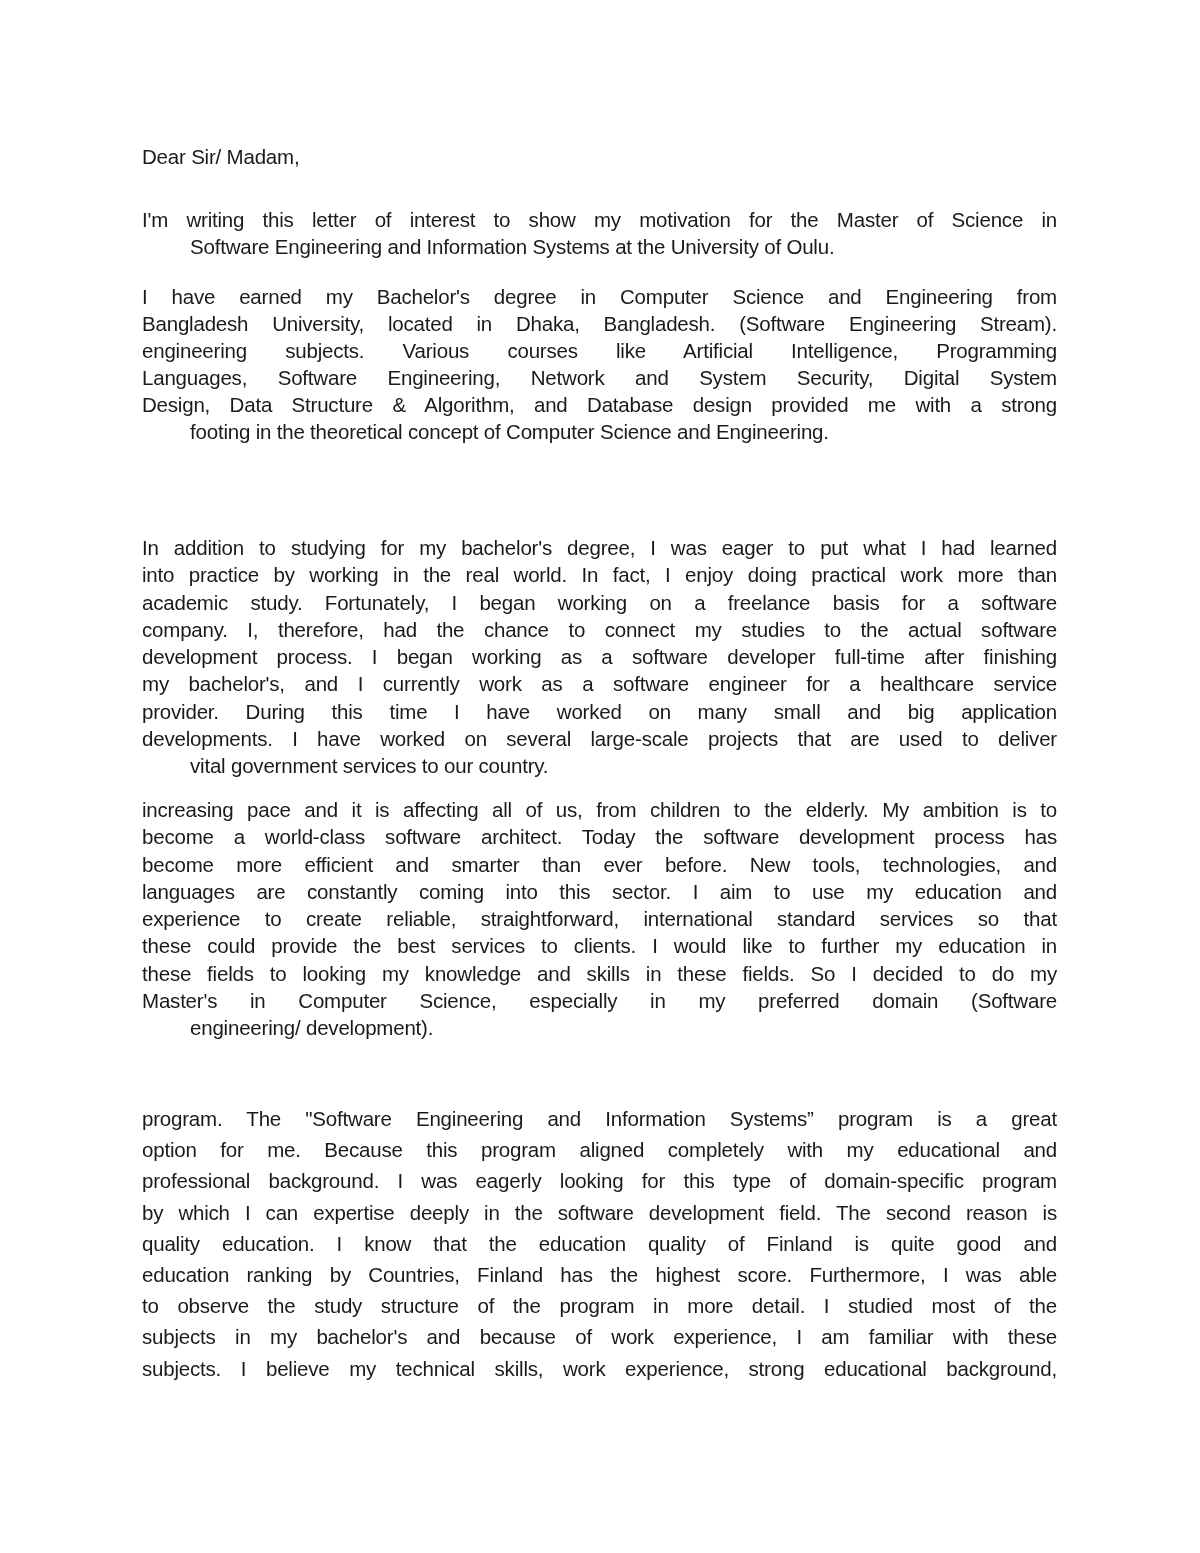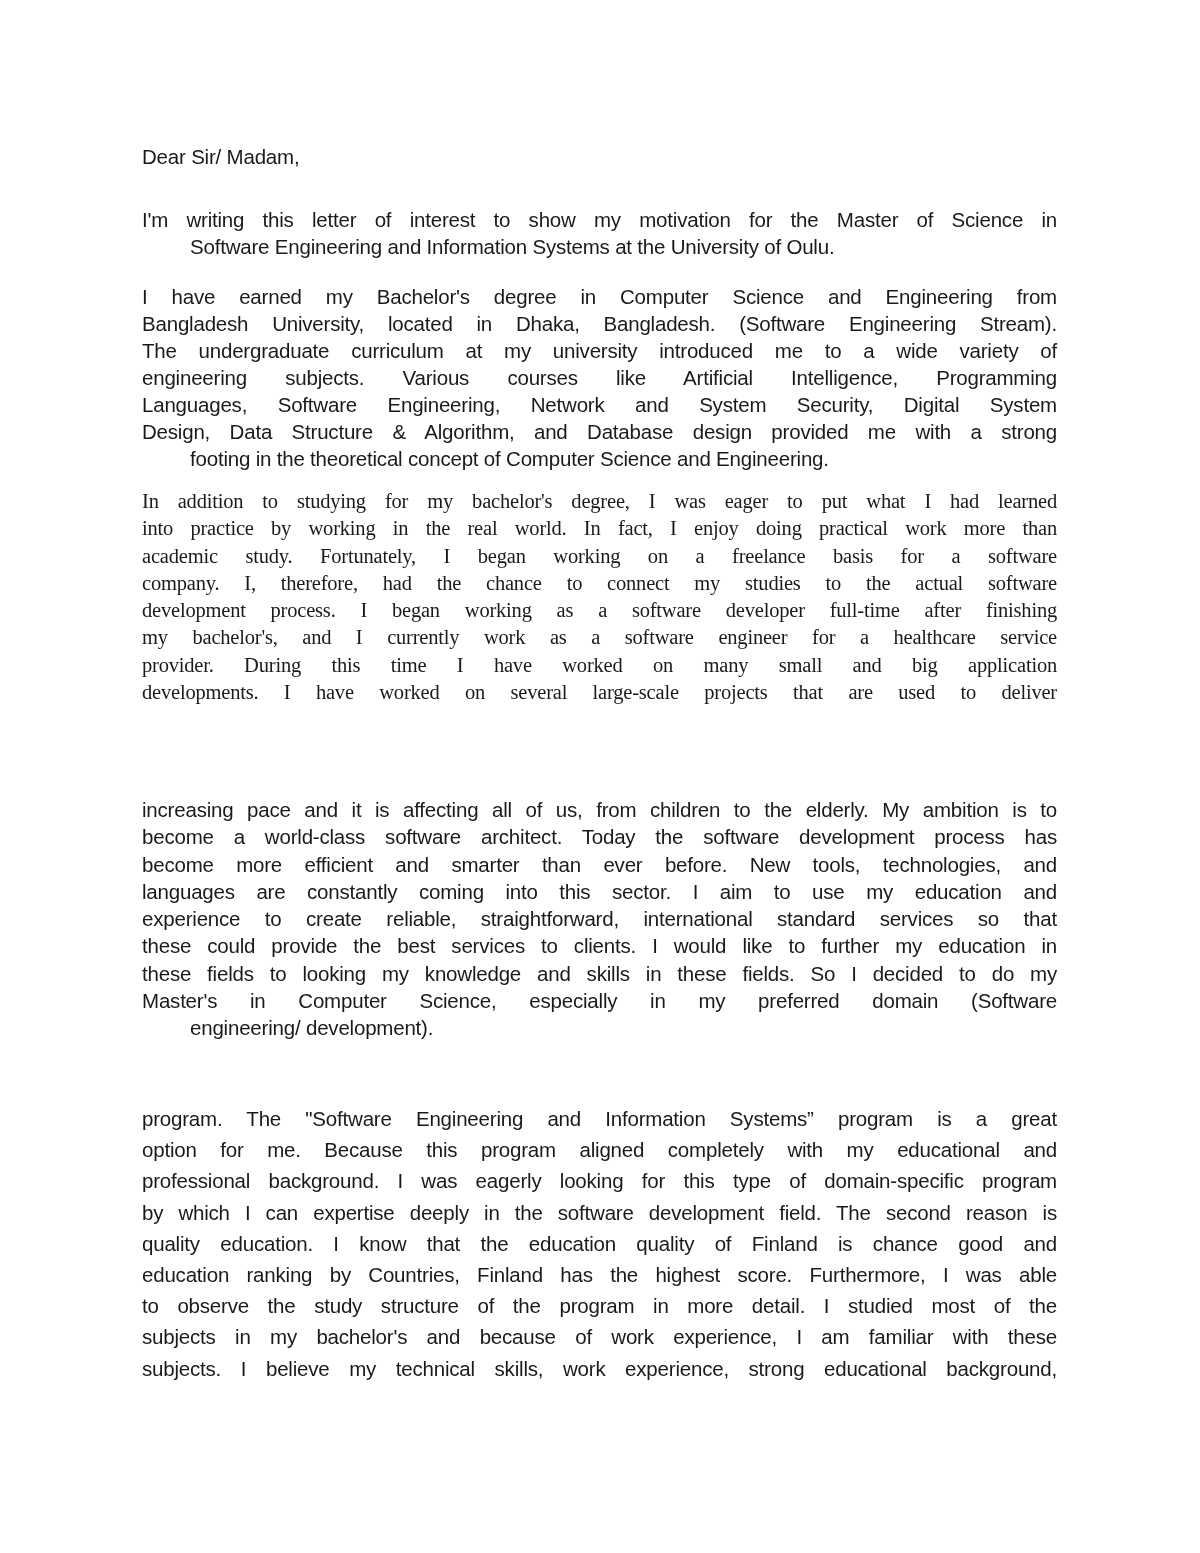--- a/index.html
+++ b/index.html
@@ -9,74 +9,74 @@
   }
   .text {
     position: absolute; left: 142px; width: 915px;
     font-family: "Liberation Sans", sans-serif;
     font-size: 20.5px; color: #1a1a1a;
     text-align: justify; letter-spacing: -0.2px;
   }
   .salutation { top: 143px; line-height: 27px; }
   .p1 { top: 206px; line-height: 27px; }
   .p2 { top: 283px; line-height: 27px; }
-  .p3 { top: 488px; line-height: 27.3px; font-family: Liberation Serif, serif; }
+  .p3 { top: 534px; line-height: 27.3px; }
   .p4 { top: 796px; line-height: 27.3px; }
   .p5 { top: 1103px; line-height: 31.2px; }
   .line { display: block; text-align: justify; text-align-last: justify; white-space: nowrap; }
   .line.last { text-align-last: left; margin-left: 48px; }
 </style>
 </head>
 <body>
 
 <div class="page">
   <div class="text salutation">Dear Sir/ Madam,</div>
 
   <div class="text p1">
     <span class="line">I'm writing this letter of interest to show my motivation for the Master of Science in</span>
     <span class="line last">Software Engineering and Information Systems at the University of Oulu.</span>
   </div>
 
   <div class="text p2">
     <span class="line">I have earned my Bachelor's degree in Computer Science and Engineering from</span>
     <span class="line">Bangladesh University, located in Dhaka, Bangladesh. (Software Engineering Stream).</span>
-    <span class="line">The undergraduate curriculum at my university introduced me to a wide variety of</span>
     <span class="line">engineering subjects. Various courses like Artificial Intelligence, Programming</span>
     <span class="line">Languages, Software Engineering, Network and System Security, Digital System</span>
     <span class="line">Design, Data Structure &amp; Algorithm, and Database design provided me with a strong</span>
     <span class="line last">footing in the theoretical concept of Computer Science and Engineering.</span>
   </div>
 
   <div class="text p3">
     <span class="line">In addition to studying for my bachelor's degree, I was eager to put what I had learned</span>
     <span class="line">into practice by working in the real world. In fact, I enjoy doing practical work more than</span>
     <span class="line">academic study. Fortunately, I began working on a freelance basis for a software</span>
     <span class="line">company. I, therefore, had the chance to connect my studies to the actual software</span>
     <span class="line">development process. I began working as a software developer full-time after finishing</span>
     <span class="line">my bachelor's, and I currently work as a software engineer for a healthcare service</span>
     <span class="line">provider. During this time I have worked on many small and big application</span>
     <span class="line">developments. I have worked on several large-scale projects that are used to deliver</span>
+    <span class="line last">vital government services to our country.</span>
   </div>
 
   <div class="text p4">
     <span class="line">increasing pace and it is affecting all of us, from children to the elderly. My ambition is to</span>
     <span class="line">become a world-class software architect. Today the software development process has</span>
     <span class="line">become more efficient and smarter than ever before. New tools, technologies, and</span>
     <span class="line">languages are constantly coming into this sector. I aim to use my education and</span>
     <span class="line">experience to create reliable, straightforward, international standard services so that</span>
     <span class="line">these could provide the best services to clients. I would like to further my education in</span>
     <span class="line">these fields to looking my knowledge and skills in these fields. So I decided to do my</span>
     <span class="line">Master's in Computer Science, especially in my preferred domain (Software</span>
     <span class="line last">engineering/ development).</span>
   </div>
 
   <div class="text p5">
     <span class="line">program. The "Software Engineering and Information Systems” program is a great</span>
     <span class="line">option for me. Because this program aligned completely with my educational and</span>
     <span class="line">professional background. I was eagerly looking for this type of domain-specific program</span>
     <span class="line">by which I can expertise deeply in the software development field. The second reason is</span>
-    <span class="line">quality education. I know that the education quality of Finland is chance good and</span>
+    <span class="line">quality education. I know that the education quality of Finland is quite good and</span>
     <span class="line">education ranking by Countries, Finland has the highest score. Furthermore, I was able</span>
     <span class="line">to observe the study structure of the program in more detail. I studied most of the</span>
     <span class="line">subjects in my bachelor's and because of work experience, I am familiar with these</span>
     <span class="line">subjects. I believe my technical skills, work experience, strong educational background,</span>
   </div>
 </div>
 
 </body></html>

